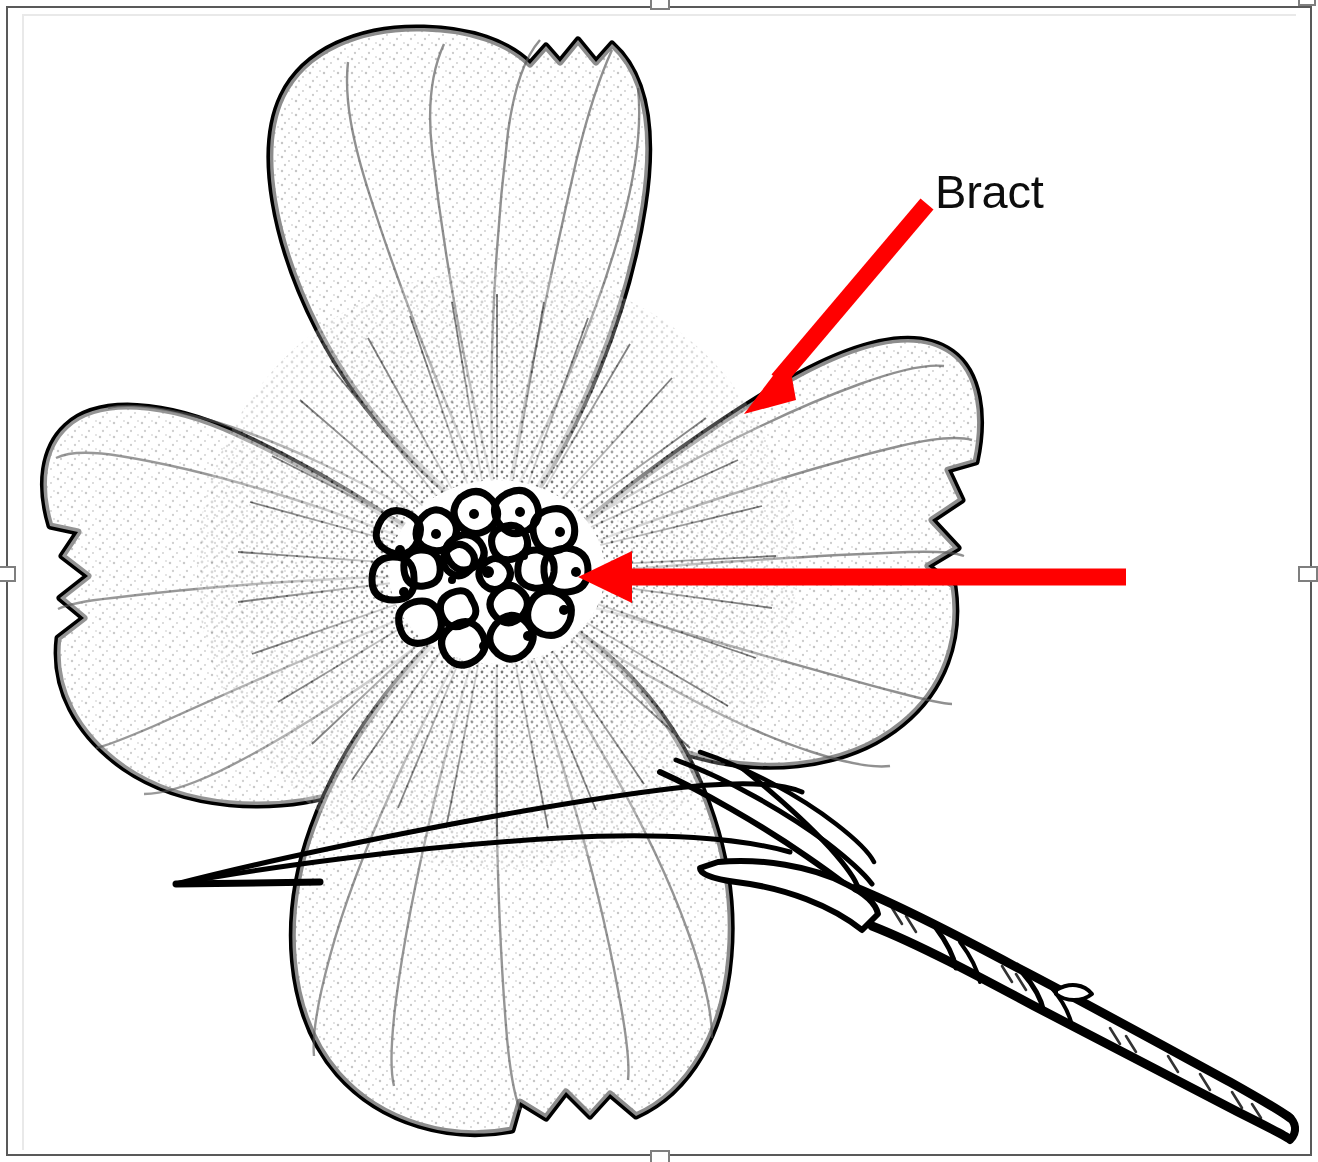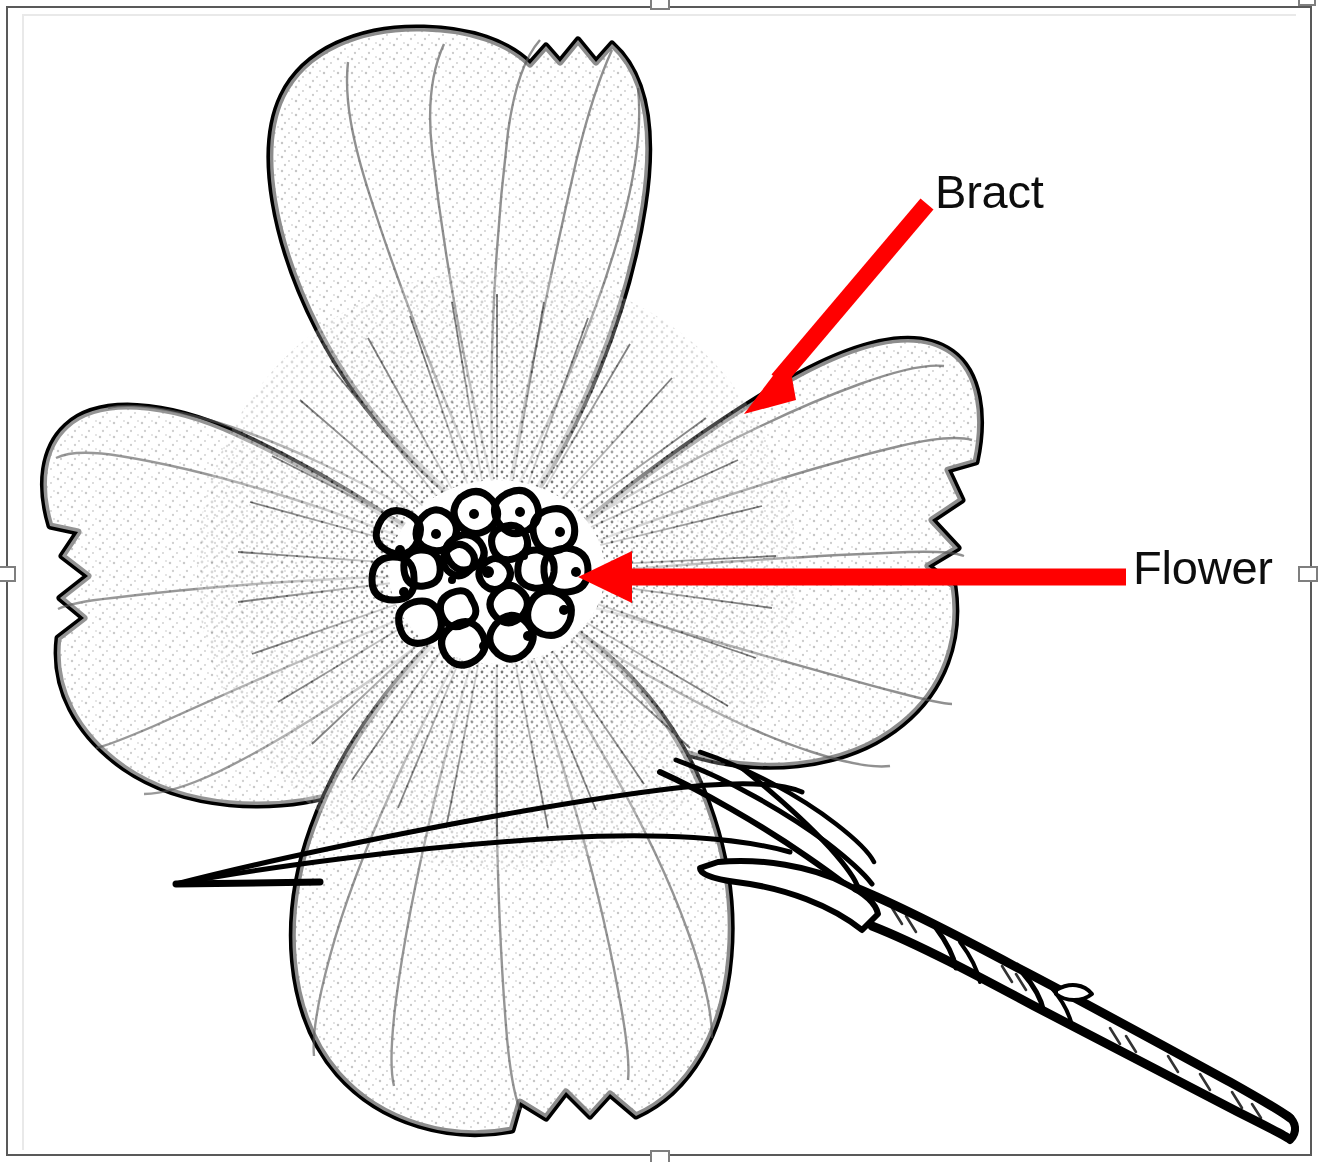--- a/index.html
+++ b/index.html
@@ -413,21 +413,20 @@
     </g>
 
     <g>
       <line x1="1126" y1="577" x2="625" y2="577" stroke="#ff0000" stroke-width="17" stroke-linecap="butt"></line>
       <polygon points="578,577 632,551 632,603" fill="#ff0000"></polygon>
     </g>
   </svg>
 
   <div class="anno-label" id="label-bract">Bract</div>
 
-  <div class="anno-label" id="label-flower">Flower</div>
 
   <div class="frame-edge left"></div>
   <div class="frame-edge right"></div>
   <div class="frame-edge top"></div>
   <div class="frame-edge bottom"></div>
 
   <div class="inner-edge left"></div>
   <div class="inner-edge top"></div>
 
   <div class="handle mid-left"></div>

